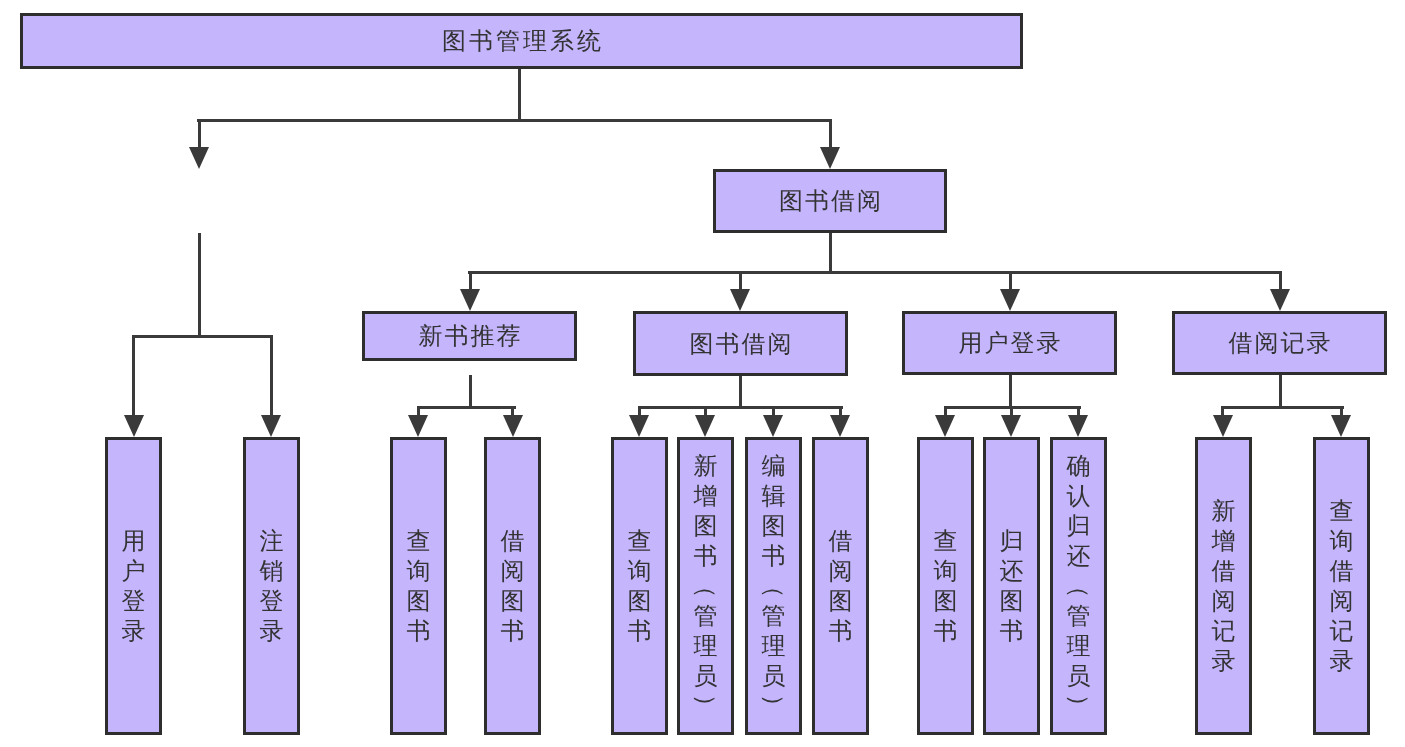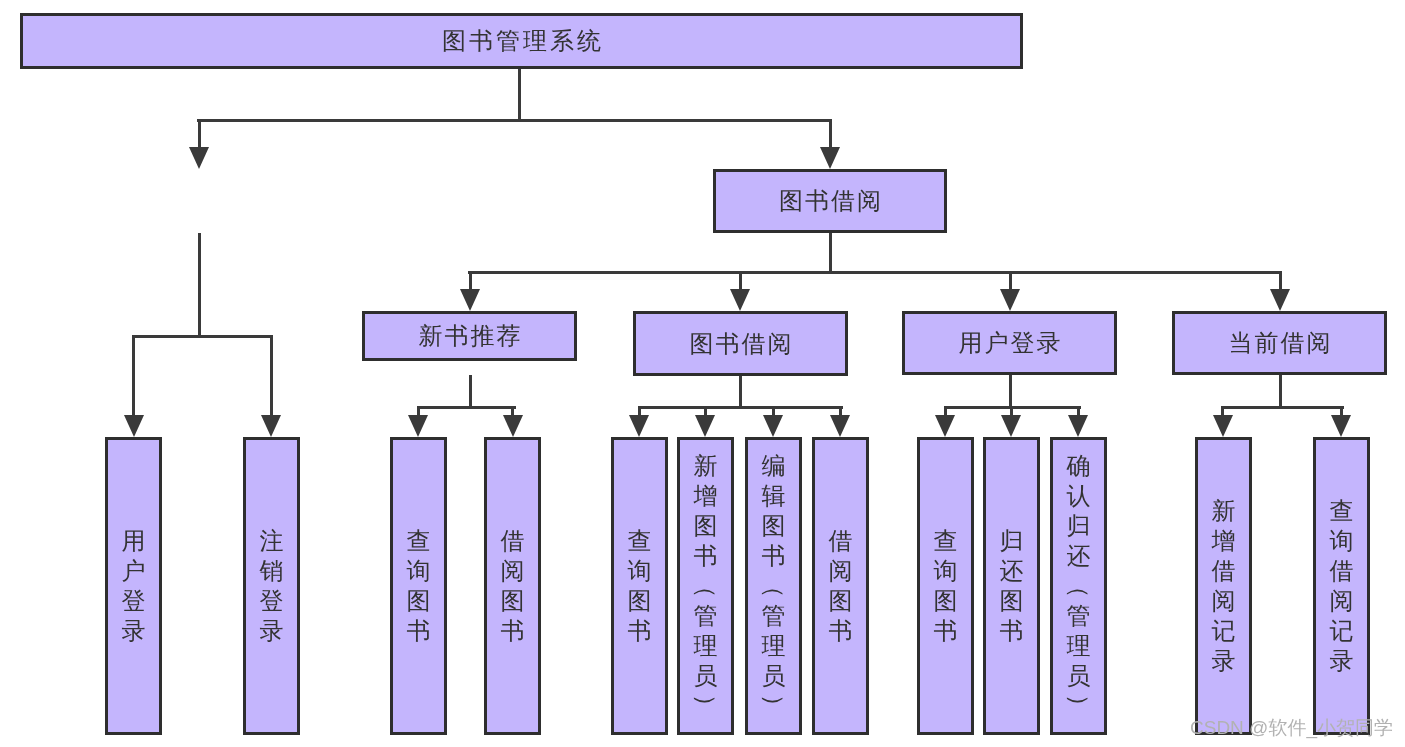--- a/index.html
+++ b/index.html
@@ -113,21 +113,21 @@
   <div class="vline" style="left:1340px;top:406px;height:12px"></div>
   <div class="arrow" style="left:1331px;top:415px"></div>
 
   <div class="box hbox root" style="left:20px;top:13px;width:1003px;height:56px">图书管理系统</div>
 
   <div class="box hbox" style="left:713px;top:169px;width:234px;height:64px">图书借阅</div>
 
   <div class="box hbox" style="left:362px;top:311px;width:215px;height:50px">新书推荐</div>
   <div class="box hbox" style="left:633px;top:311px;width:215px;height:65px">图书借阅</div>
   <div class="box hbox" style="left:902px;top:311px;width:215px;height:64px">用户登录</div>
-  <div class="box hbox" style="left:1172px;top:311px;width:215px;height:64px">当前借阅</div>
+  <div class="box hbox" style="left:1172px;top:311px;width:215px;height:64px">借阅记录</div>
 
   <div class="box leaf vtext" style="left:105px;top:437px;width:57px;height:298px">
       <span class="vchar">用</span>
       <span class="vchar">户</span>
       <span class="vchar">登</span>
       <span class="vchar">录</span>
     </div>
   <div class="box leaf vtext" style="left:243px;top:437px;width:57px;height:298px">
       <span class="vchar">注</span>
       <span class="vchar">销</span>
@@ -217,15 +217,14 @@
     </div>
   <div class="box leaf vtext" style="left:1313px;top:437px;width:57px;height:298px">
       <span class="vchar">查</span>
       <span class="vchar">询</span>
       <span class="vchar">借</span>
       <span class="vchar">阅</span>
       <span class="vchar">记</span>
       <span class="vchar">录</span>
     </div>
 
-  <div class="watermark">CSDN @软件_小贺同学</div>
 
 </div>
 
 </body></html>

